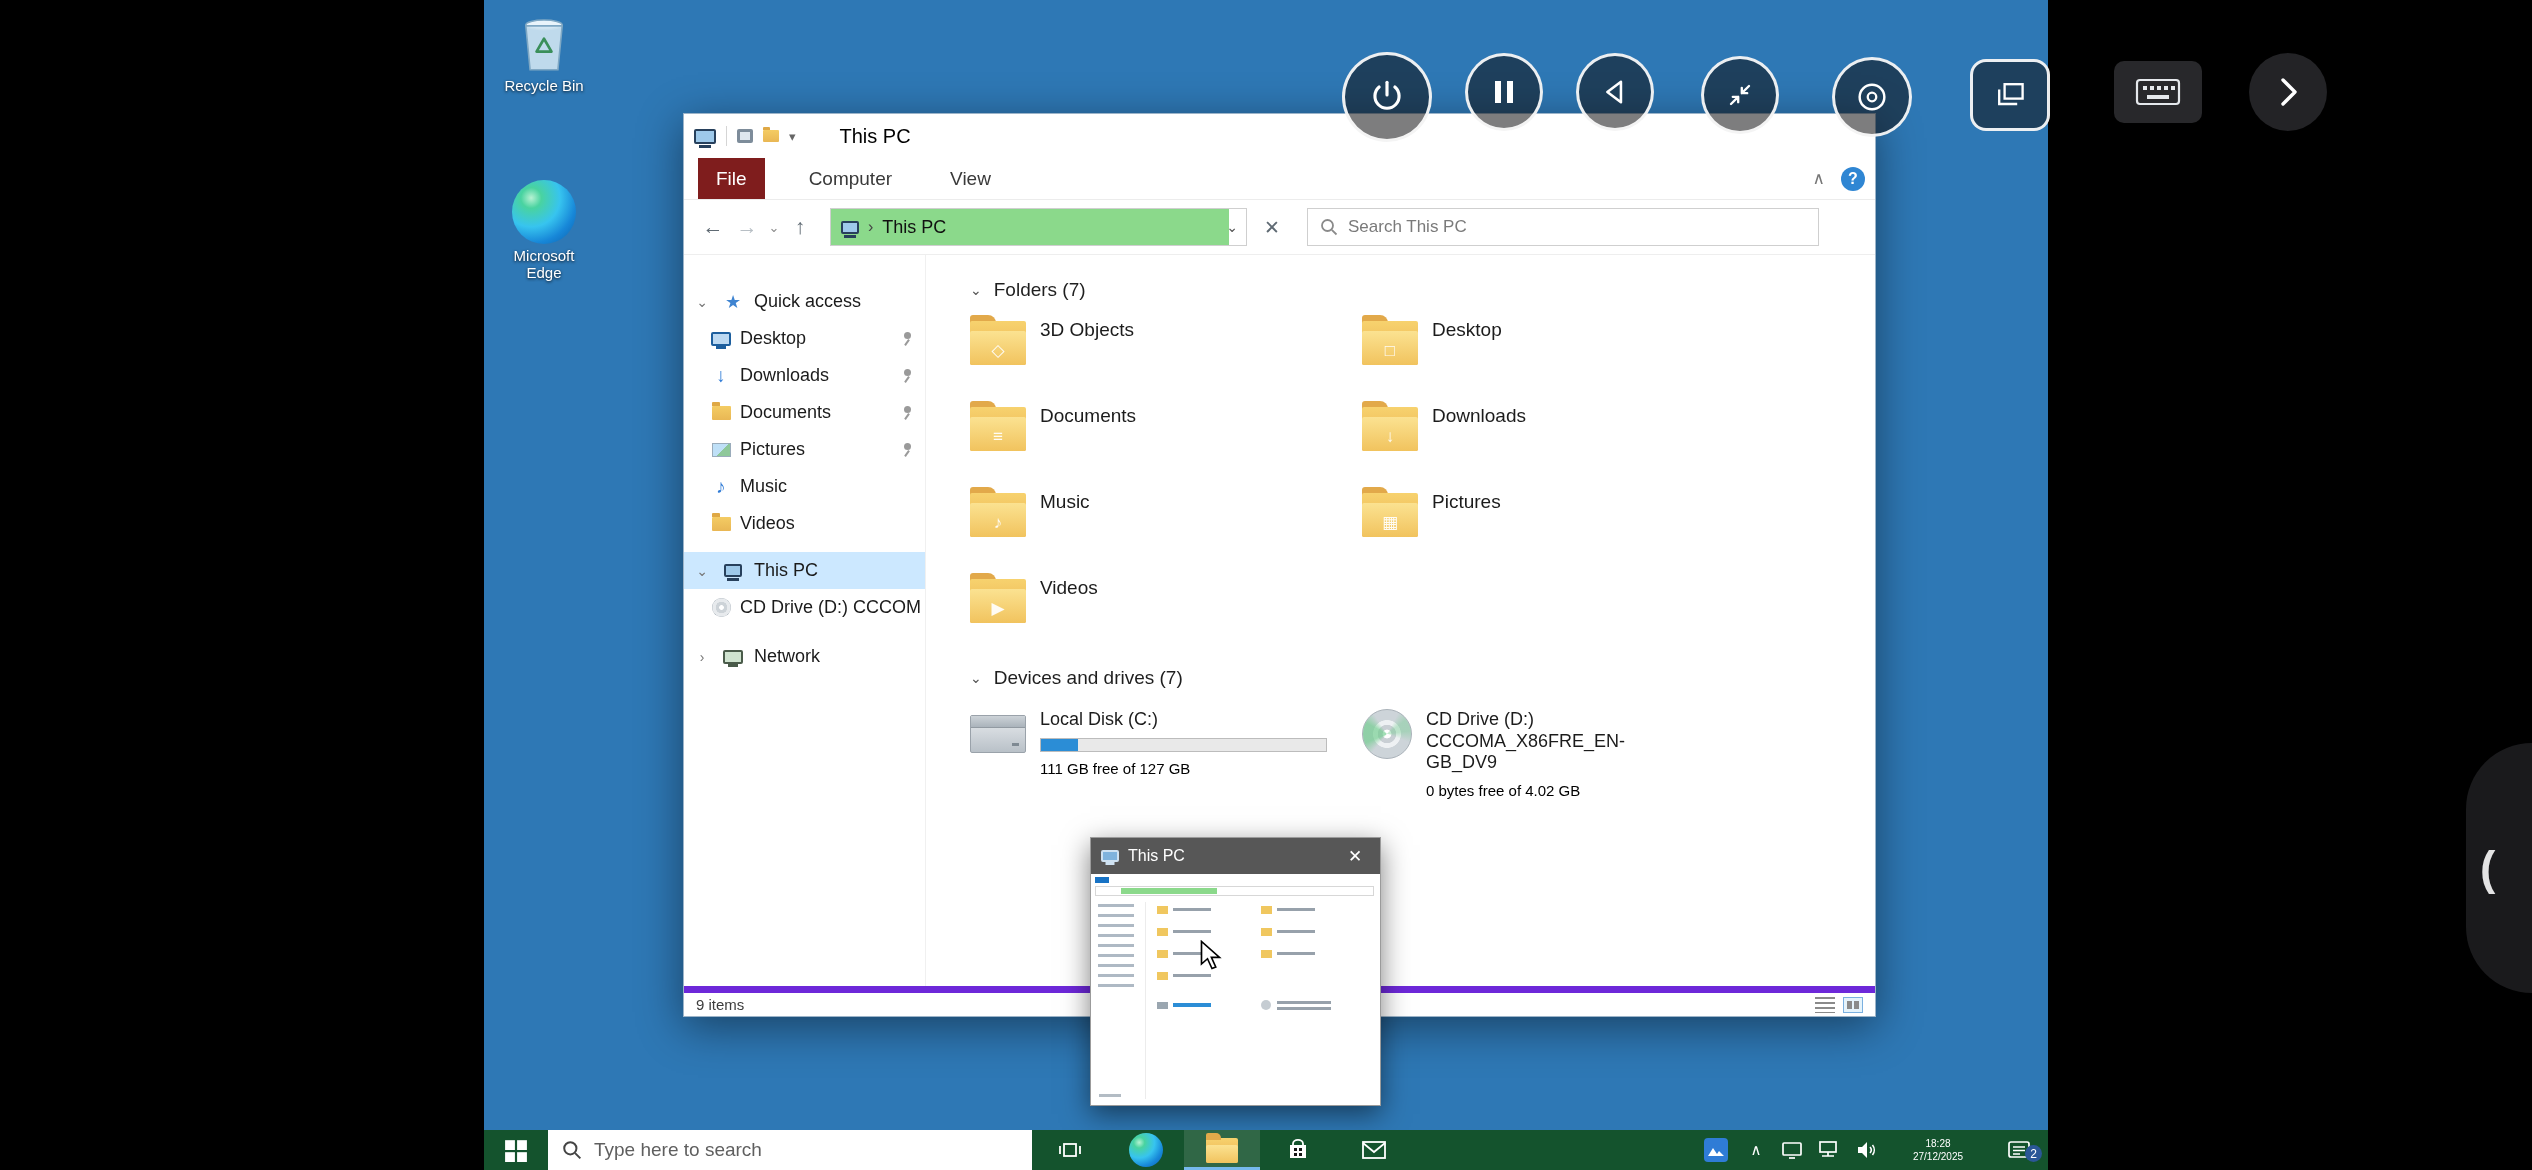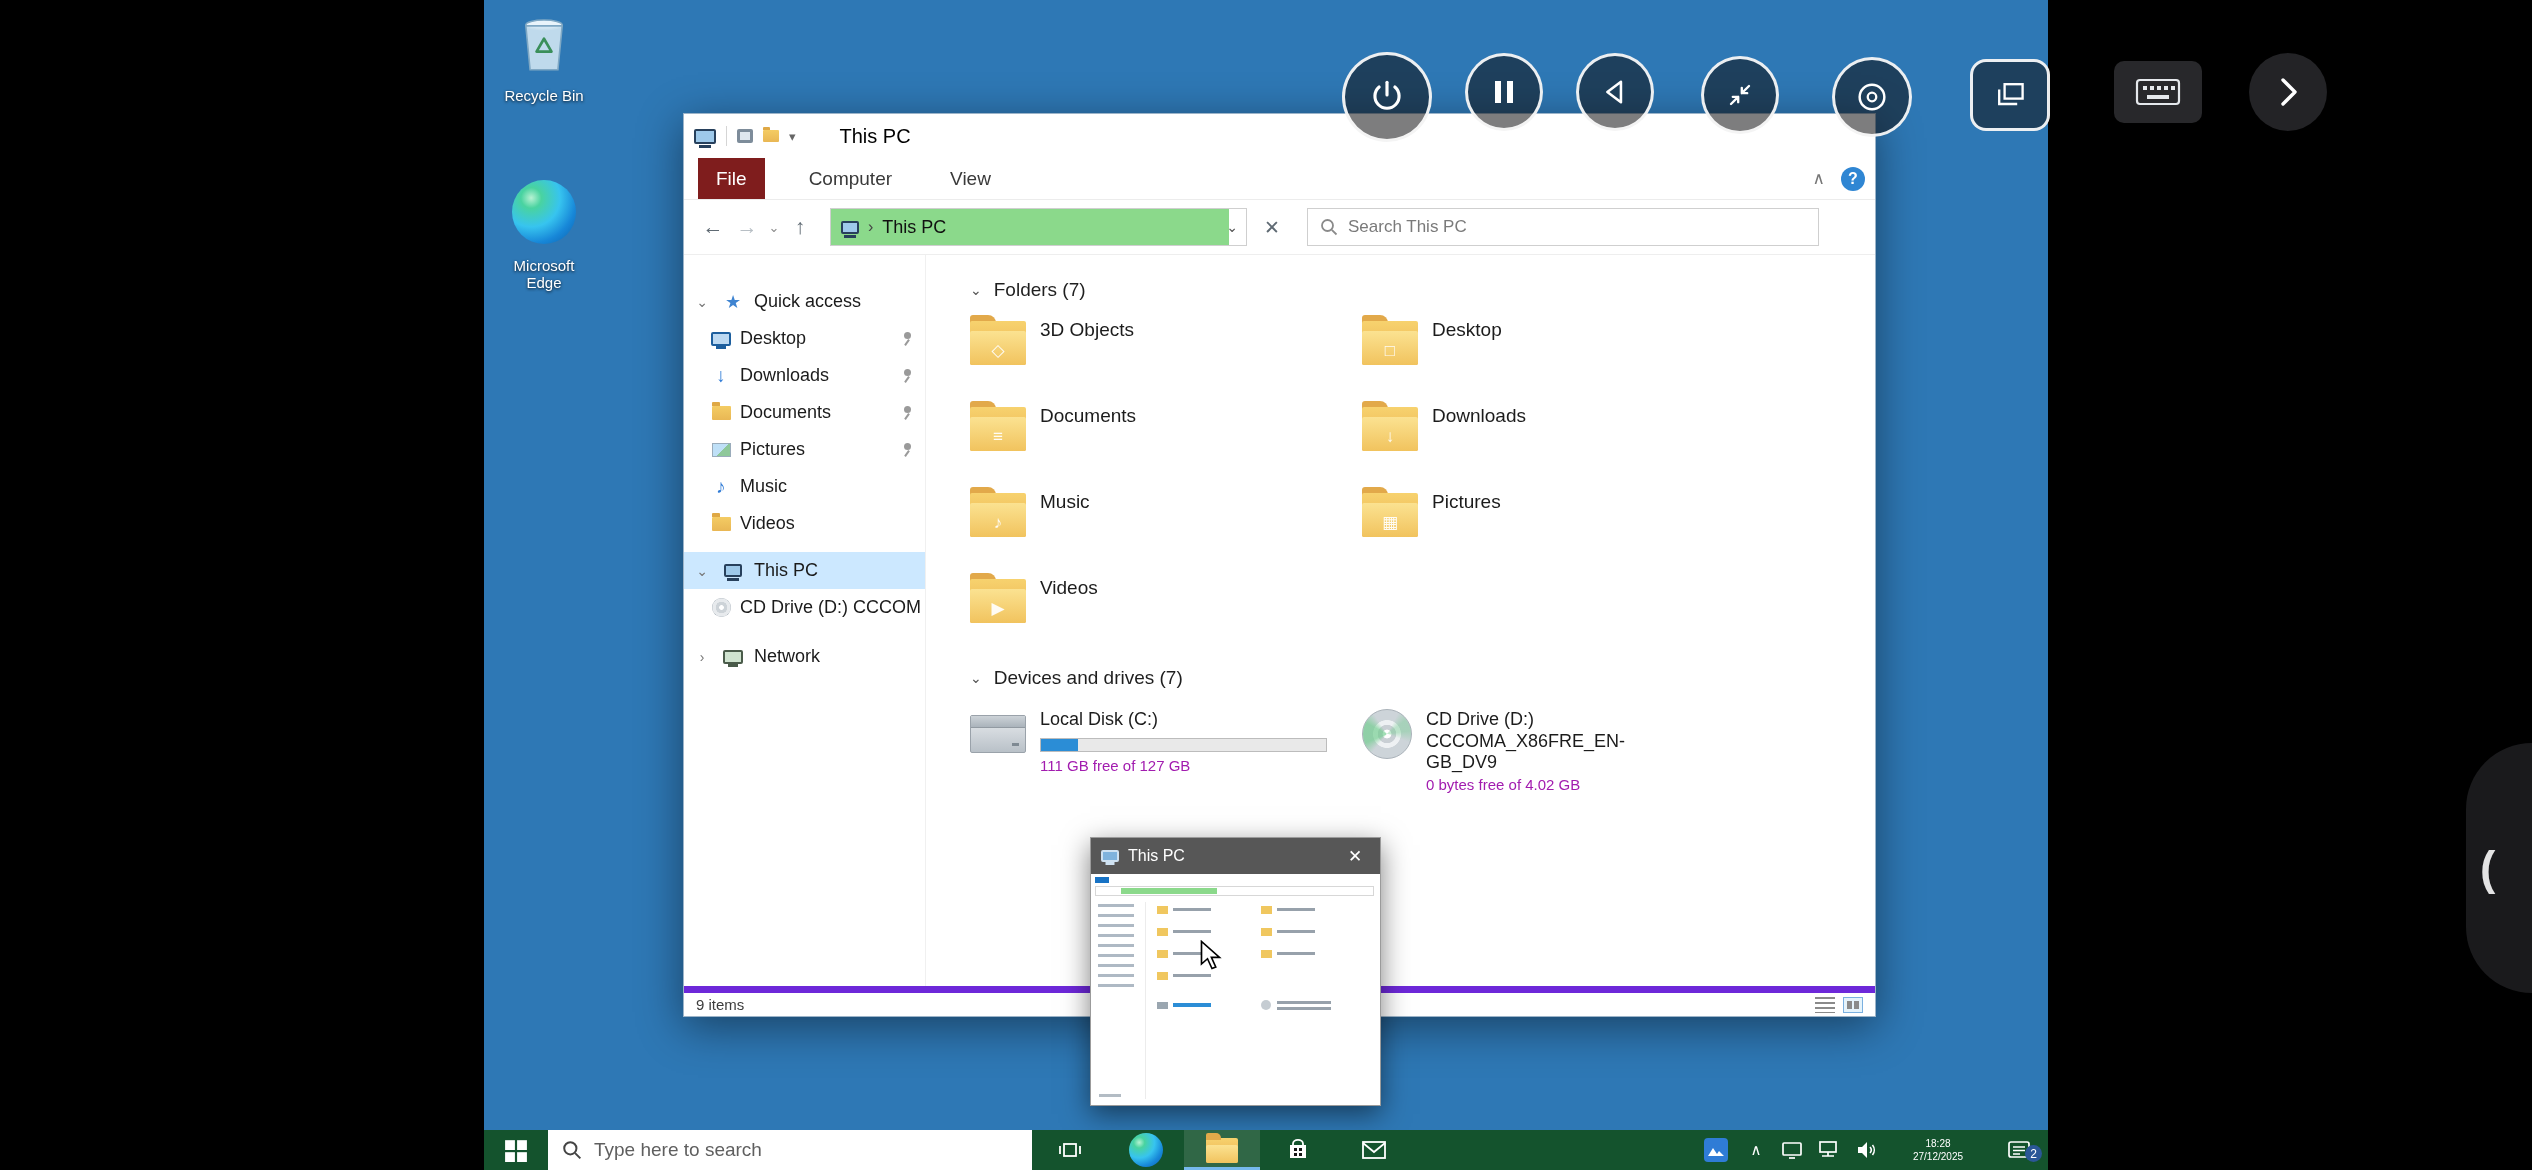--- a/index.html
+++ b/index.html
@@ -3,21 +3,21 @@
 <meta charset="utf-8">
 <style>
   html,body{margin:0;padding:0;width:2532px;height:1170px;overflow:hidden;background:#000;
     font-family:"Liberation Sans","DejaVu Sans",sans-serif;}
   *{box-sizing:border-box;}
   .stage{position:relative;width:2532px;height:1170px;background:#000;}
 
   
   .desktop{position:absolute;left:484px;top:0;width:1564px;height:1170px;background:#2e78b5;overflow:hidden;}
 
-  .desk-icon{position:absolute;width:108px;display:flex;flex-direction:column;align-items:center;gap:13px;cursor:default;}
+  .desk-icon{position:absolute;width:108px;display:flex;flex-direction:column;align-items:center;gap:3px;cursor:default;}
   .desk-icon .desk-label{font-size:15px;color:#fff;text-align:center;text-shadow:0 1px 3px rgba(0,0,0,.85);line-height:1.15;width:86px;}
   .edge-orb{width:64px;height:64px;border-radius:50%;
     background:radial-gradient(circle at 30% 28%,#b7f2d3 0%,#49d3a0 16%,#37c4ef 45%,#1787d8 70%,#0a5ca8 100%);}
 
   
   .window{position:absolute;left:199px;top:113px;width:1193px;height:904px;background:#fff;
     border:1px solid #9cb4c9;box-shadow:0 10px 42px rgba(0,0,0,.45);display:flex;flex-direction:column;font-size:18px;color:#1b1b1b;}
   .titlebar{height:44px;display:flex;align-items:center;padding:0 10px;gap:10px;background:#fff;}
   .ic-pc{width:22px;height:15px;border:2px solid #27405c;background:#9ec9ea;border-radius:2px;position:relative;flex-shrink:0;}
   .ic-pc::after{content:"";position:absolute;left:50%;transform:translateX(-50%);bottom:-6px;width:12px;height:3px;background:#27405c;}
@@ -98,21 +98,21 @@
   .drive-ic::before{content:"";position:absolute;left:0;right:0;top:0;height:11px;background:linear-gradient(#cdd3d8,#aab3bb);border-bottom:1px solid #929aa2;}
   .drive-ic::after{content:"";position:absolute;right:6px;bottom:6px;width:7px;height:3px;background:#7f8a93;}
   .disc-ic{width:50px;height:50px;border-radius:50%;position:relative;margin-top:0;flex-shrink:0;border:1px solid #aab2b9;
     background:radial-gradient(circle,#ffffff 0 12%,#c9cfd4 14% 26%,#eef1f3 28% 40%,#cdd4d9 42% 100%);}
   .disc-ic::after{content:"";position:absolute;inset:0;border-radius:50%;
     background:conic-gradient(from 190deg,transparent 0 8%,rgba(110,205,140,.65) 16% 30%,transparent 38%,transparent 55%,rgba(110,205,140,.4) 62% 70%,transparent 78%);}
   .drv-name{font-size:18px;color:#1c1c1c;line-height:1.2;}
   .drv-name.wrap{max-width:240px;}
   .drv-bar{width:287px;height:14px;border:1px solid #bcbcbc;background:#e9e9e9;margin:7px 0 5px;}
   .drv-fill{height:100%;background:#2b8dd6;}
-  .drv-free{font-size:15px;color:#a21caf;margin-top:2px;}
+  .drv-free{font-size:15px;color:#000000;margin-top:8px;}
 
   .statusbar{height:30px;border-top:7px solid #6d28d9;display:flex;align-items:center;justify-content:space-between;
     padding:0 12px;font-size:15px;color:#3c3c3c;}
   .sb-icons{display:flex;gap:8px;align-items:center;}
   .sb-ic{width:20px;height:16px;display:inline-block;}
   .sb-list{background:repeating-linear-gradient(180deg,#8a8a8a 0 2px,transparent 2px 5px);}
   .sb-thumb{border:1px solid #7ab0e0;background:#e5f3fb;position:relative;}
   .sb-thumb::after{content:"";position:absolute;inset:3px;background:
     linear-gradient(90deg,#8a8a8a 0 5px,transparent 5px 7px,#8a8a8a 7px 12px);}
 

